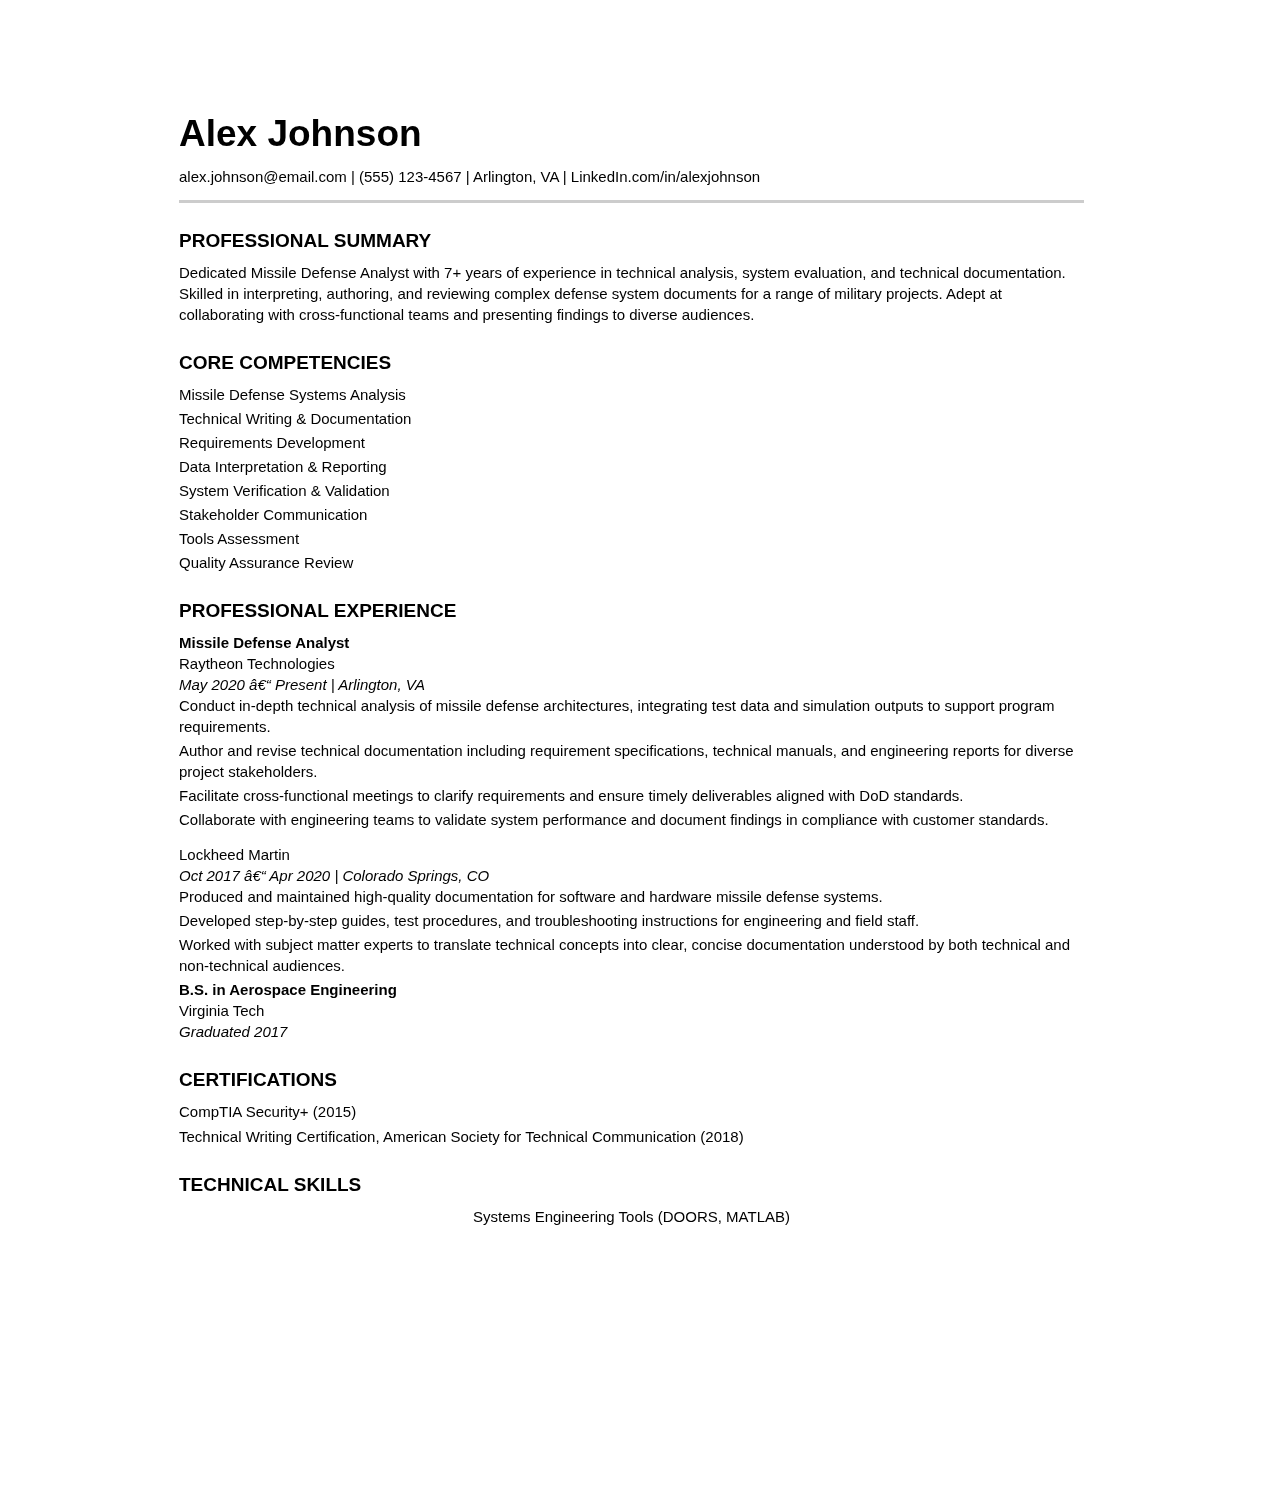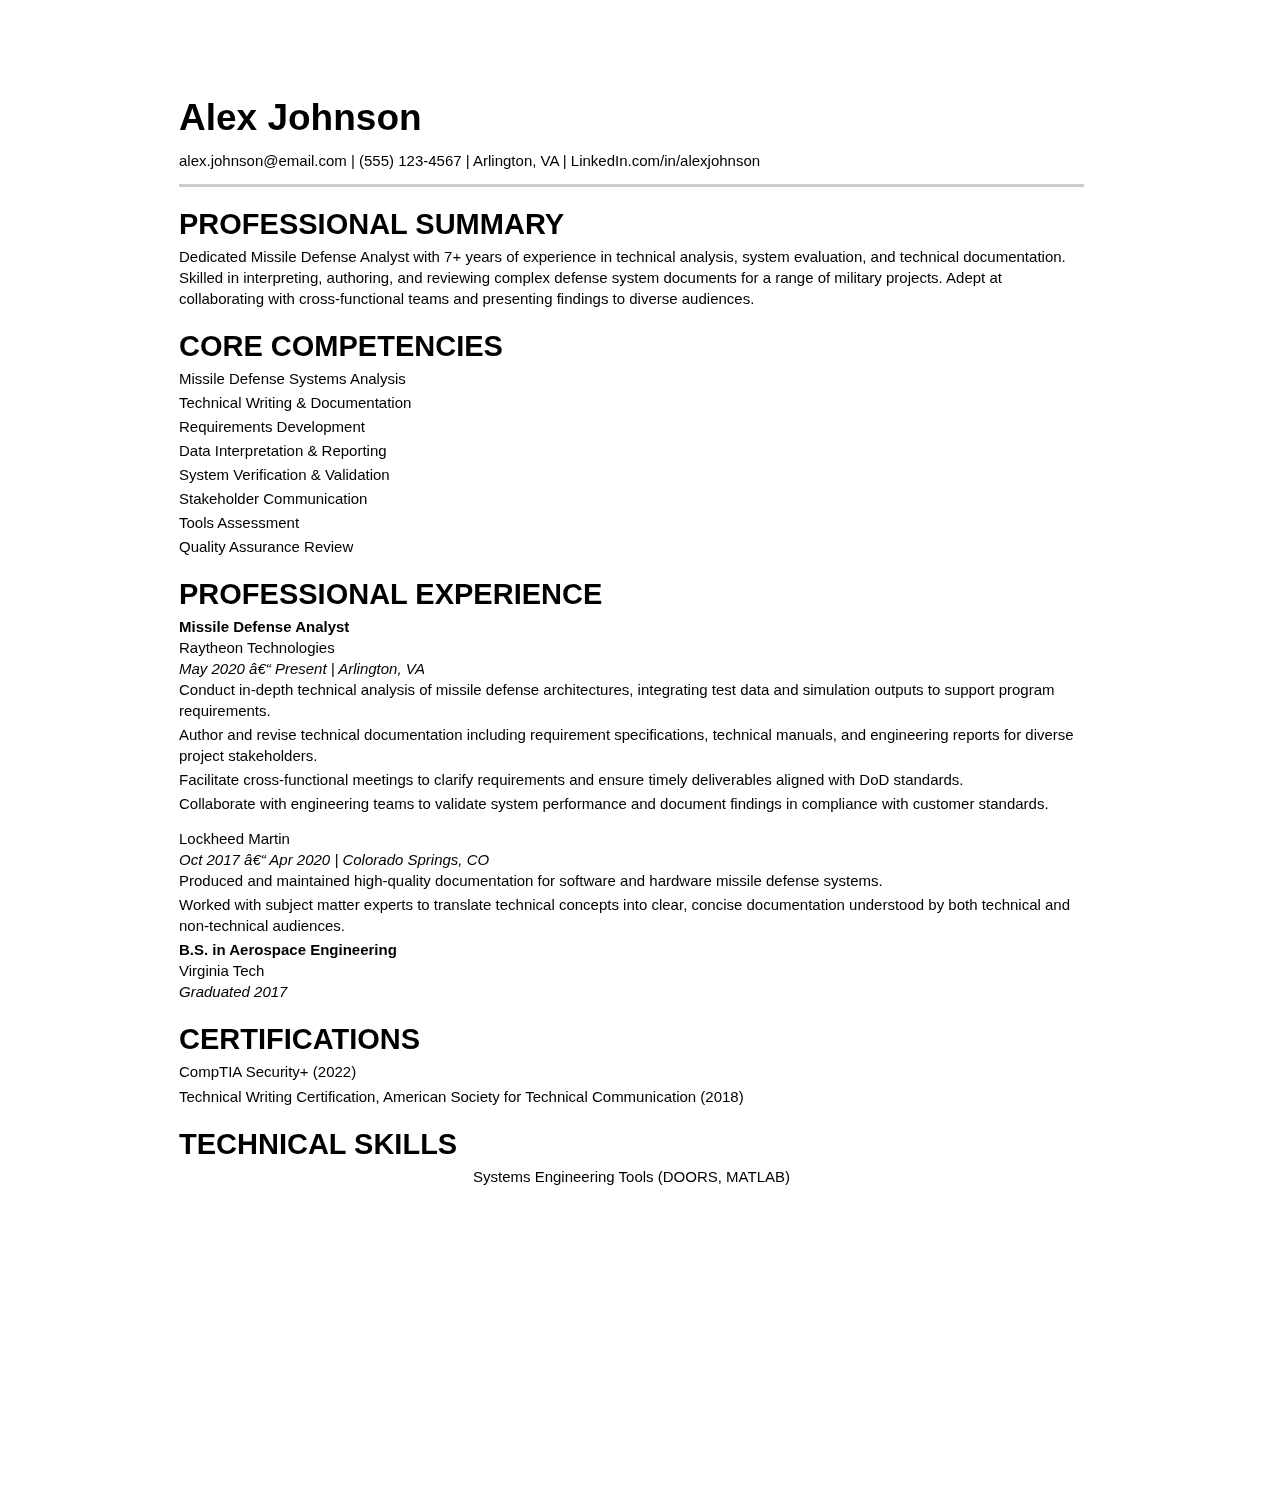--- a/index.html
+++ b/index.html
@@ -8,40 +8,40 @@
     height: 1508px;
     background: #ffffff;
     color: #000000;
     font-family: "Liberation Sans", "DejaVu Sans", sans-serif;
     font-size: 15px;
     line-height: 21px;
     -webkit-font-smoothing: antialiased;
   }
   .resume {
     width: 905px;
-    margin: 0 auto;
+    margin: 16px auto;
     padding-top: 97px;
   }
   h1.name {
     font-size: 37px;
     line-height: 41px;
     font-weight: bold;
     margin: 0 0 12px 0;
   }
   p.contact {
     margin: 12px 0 13px 0;
   }
   hr.divider {
     border: none;
     border-top: 3px solid #cccccc;
     margin: 0;
     height: 0;
   }
   h2.section-heading {
-    font-size: 29px;
+    font-size: 19px;
     line-height: 27px;
     font-weight: bold;
     margin: 24px 0 8px 0;
   }
   p.body-text { margin: 0 0 3px 0; }
   .competency-list p { margin: 0 0 3px 0; }
   .job { margin: 0; }
   .job + .job { margin-top: 14px; }
   .job p { margin: 0; }
   .job p.job-desc { margin: 0 0 3px 0; }
@@ -91,36 +91,37 @@
       <p class="job-desc">Conduct in-depth technical analysis of missile defense architectures, integrating test data and simulation outputs to support program requirements.</p>
       <p class="job-desc">Author and revise technical documentation including requirement specifications, technical manuals, and engineering reports for diverse project stakeholders.</p>
       <p class="job-desc">Facilitate cross-functional meetings to clarify requirements and ensure timely deliverables aligned with DoD standards.</p>
       <p class="job-desc">Collaborate with engineering teams to validate system performance and document findings in compliance with customer standards.</p>
     </article>
 
     <article class="job">
       <p class="job-company">Lockheed Martin</p>
       <p class="job-meta">Oct 2017 â€“ Apr 2020 | Colorado Springs, CO</p>
       <p class="job-desc">Produced and maintained high-quality documentation for software and hardware missile defense systems.</p>
+      <p class="job-desc">Developed step-by-step guides, test procedures, and troubleshooting instructions for engineering and field staff.</p>
       <p class="job-desc">Worked with subject matter experts to translate technical concepts into clear, concise documentation understood by both technical and non-technical audiences.</p>
     </article>
   </section>
 
   <section>
     <div class="edu-block">
       <p class="edu-degree">B.S. in Aerospace Engineering</p>
       <p class="edu-school">Virginia Tech</p>
       <p class="edu-grad">Graduated 2017</p>
     </div>
   </section>
 
   <section>
     <h2 class="section-heading">CERTIFICATIONS</h2>
     <div class="cert-list">
-      <p>CompTIA Security+ (2022)</p>
+      <p>CompTIA Security+ (2015)</p>
       <p>Technical Writing Certification, American Society for Technical Communication (2018)</p>
     </div>
   </section>
 
   <section>
     <h2 class="section-heading">TECHNICAL SKILLS</h2>
     <div class="skills-list">
       <p>Systems Engineering Tools (DOORS, MATLAB)</p>
     </div>
   </section>

